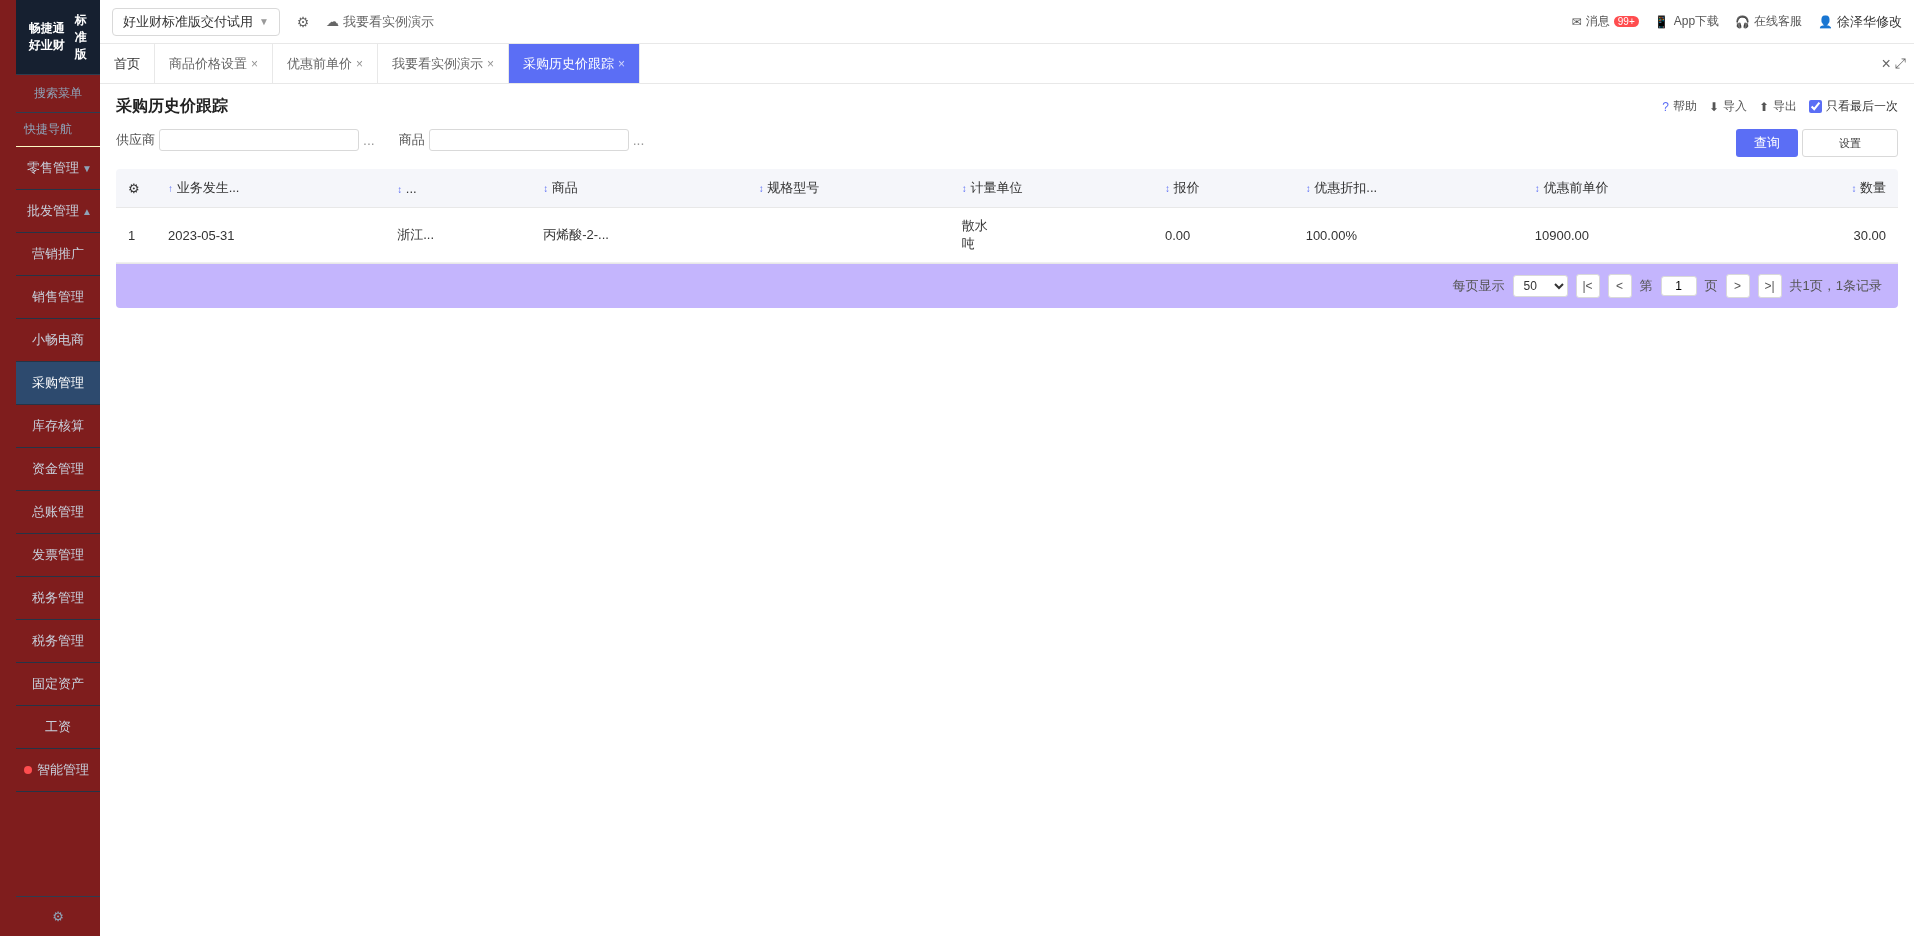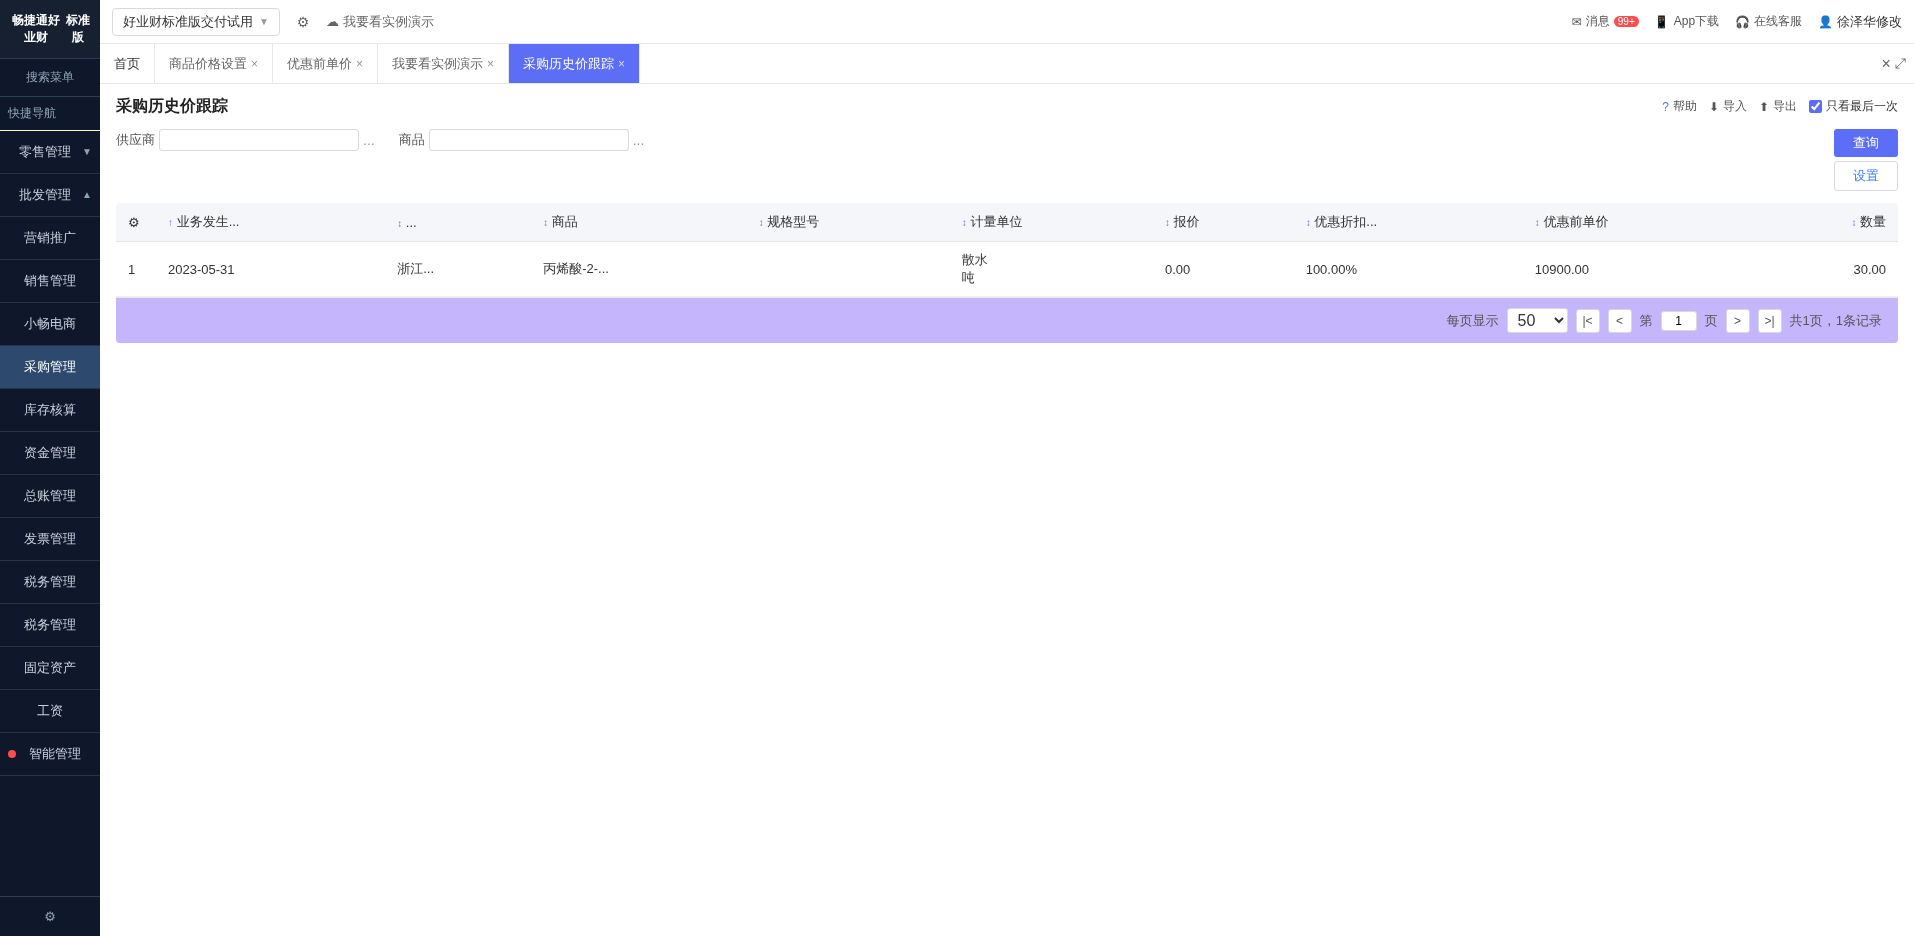--- a/index.html
+++ b/index.html
@@ -1,27 +1,28 @@
 <!DOCTYPE html>
 <html><head>
   <meta charset="utf-8">
   <style>
     * { box-sizing: border-box; margin: 0; padding: 0; font-family: 'Microsoft YaHei', SimHei, Arial, sans-serif; }
     body { background: #f0f2f5; font-size: 13px; color: #333; display: flex; height: 936px; overflow: hidden; }
 
     
     .sidebar {
       width: 100px;
-      background: #0f172a;
+      background: #7f1d1d;
       color: #c8d0dc;
       display: flex;
       flex-direction: column;
       flex-shrink: 0;
       height: 100%;
       overflow-y: auto;
+      padding-left: 16px;
     }
     .sidebar-logo {
       padding: 12px 8px;
       background: #162030;
       text-align: center;
       color: #fff;
       font-size: 12px;
       font-weight: bold;
       line-height: 1.4;
       border-bottom: 1px solid #2d3d50;
@@ -180,23 +181,23 @@
       padding: 3px 8px; font-size: 12px; color: #333;
       width: 160px; outline: none;
     }
     .filter-dots { color: #999; font-size: 14px; cursor: pointer; }
     .query-btn {
       background: #5b6ef5; color: #fff;
       border: none; border-radius: 3px;
       padding: 5px 18px; font-size: 13px; cursor: pointer;
     }
     .settings-btn {
-      background: #fff; color: #3b82f6;
+      background: #fff; color: #404040;
       border: 1px solid #d9d9d9; border-radius: 3px;
-      padding: 5px 18px; font-size: 13px; cursor: pointer;
+      padding: 5px 36px; font-size: 11px; cursor: pointer;
     }
 
     
     .table-container {
       background: #fff; border-radius: 4px; overflow: hidden; flex: 1;
     }
     table {
       width: 100%; border-collapse: collapse; font-size: 13px;
     }
     thead tr { background: #f5f6fa; }
@@ -212,21 +213,21 @@
     
     .pagination {
       background: #c4b5fd;
       padding: 10px 16px;
       display: flex; align-items: center; justify-content: flex-end;
       gap: 8px; font-size: 13px; color: #555;
       border-top: 1px solid #e8e8e8;
     }
     .page-size-select {
       border: 1px solid #d9d9d9; border-radius: 3px;
-      padding: 2px 6px; font-size: 16px; color: #333;
+      padding: 2px 6px; font-size: 12px; color: #333;
       background: #fff; outline: none;
     }
     .page-nav-btn {
       width: 24px; height: 24px;
       display: flex; align-items: center; justify-content: center;
       border: 1px solid #d9d9d9; border-radius: 3px;
       cursor: pointer; color: #555; font-size: 12px;
       background: #fff;
     }
     .page-input {
@@ -416,21 +417,21 @@
         </div>
 
         <div style="display:flex;align-items:center;gap:4px;">
           <span class="filter-label">商品</span>
           <div class="filter-input">
             <input type="text" style="width: 200px;" placeholder="">
           </div>
           <span class="filter-dots">...</span>
         </div>
 
-        <div style="display:flex;flex-direction:column;gap:4px;margin-left:auto;">
+        <div style="display:flex;flex-direction:row;gap:4px;margin-left:auto;">
           <button class="query-btn">查询</button>
           <button class="settings-btn">设置</button>
         </div>
       </div>
     </div>
 
     <div style="flex:1; overflow:auto; padding:0 16px 16px;">
       <div class="table-container">
         <table>
           <thead>

